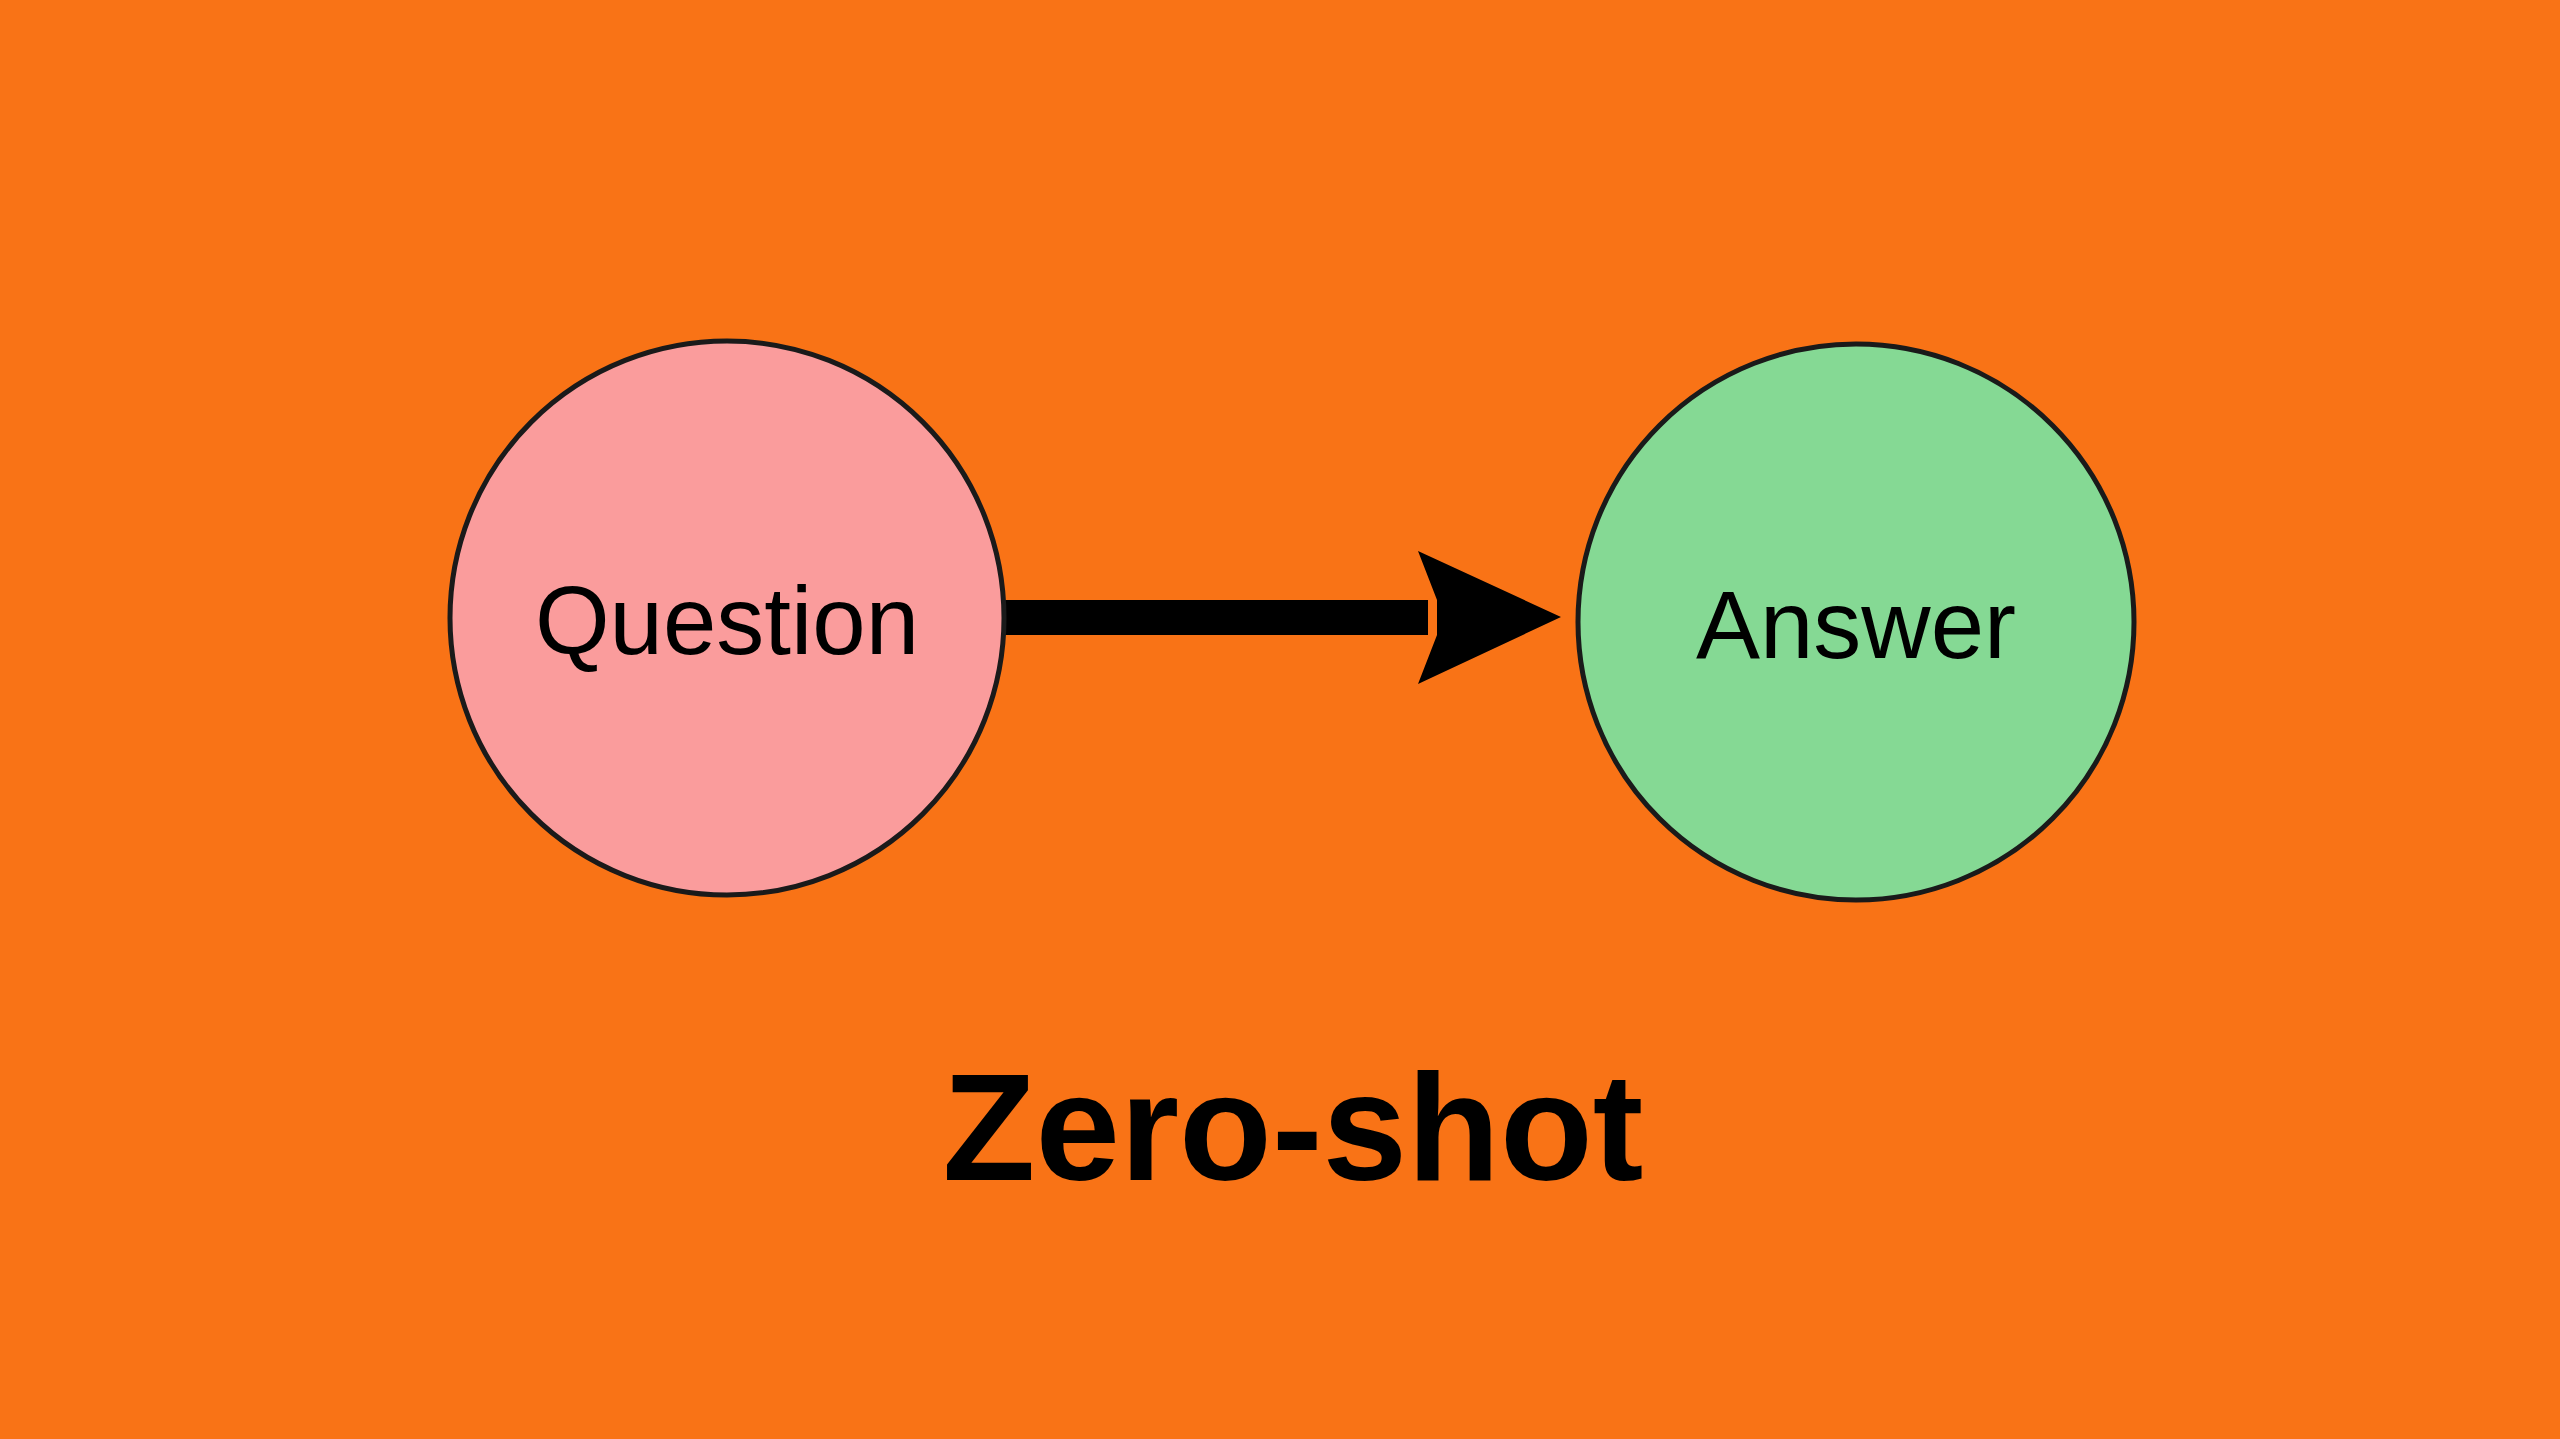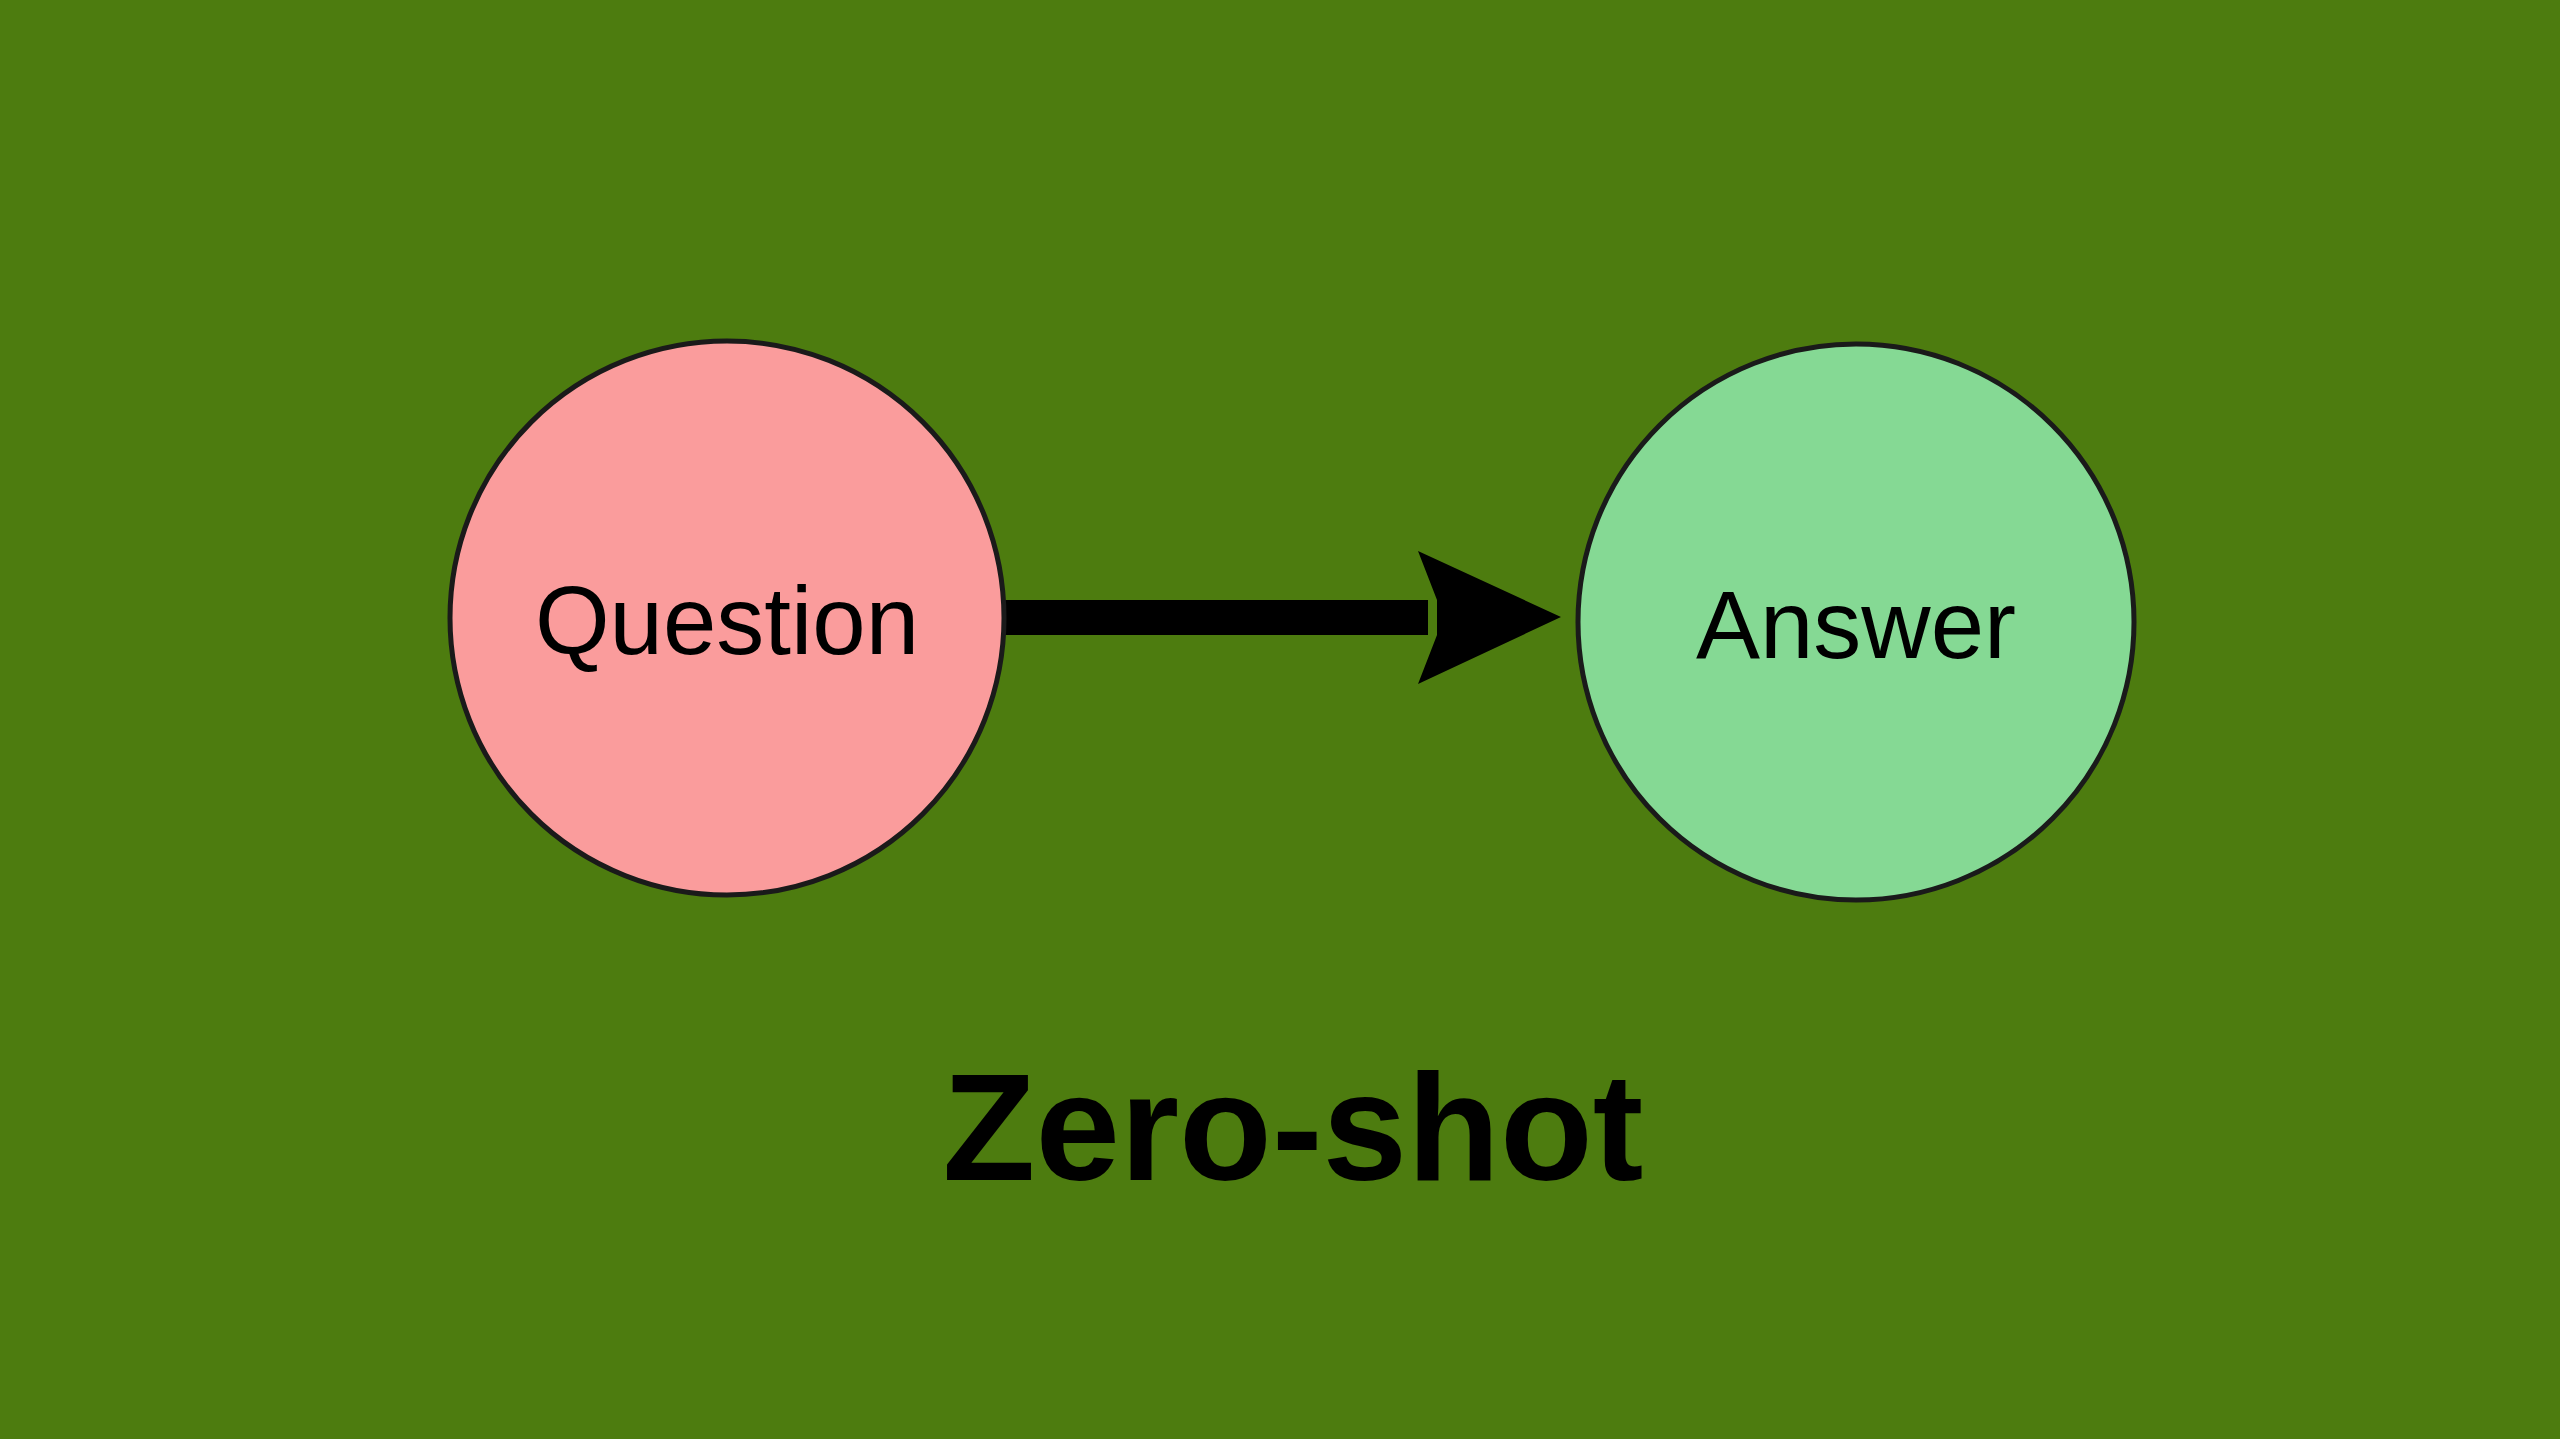--- a/index.html
+++ b/index.html
@@ -10,21 +10,21 @@
   body {
     width: 2560px;
     height: 1439px;
     overflow: hidden;
     font-family: "Liberation Sans", sans-serif;
   }
   #canvas {
     position: relative;
     width: 2560px;
     height: 1439px;
-    background: #4d7c0f;
+    background: #f97316;
   }
   #diagram-svg {
     position: absolute;
     left: 0;
     top: 0;
     width: 2560px;
     height: 1439px;
     display: block;
   }
   .node-label {

